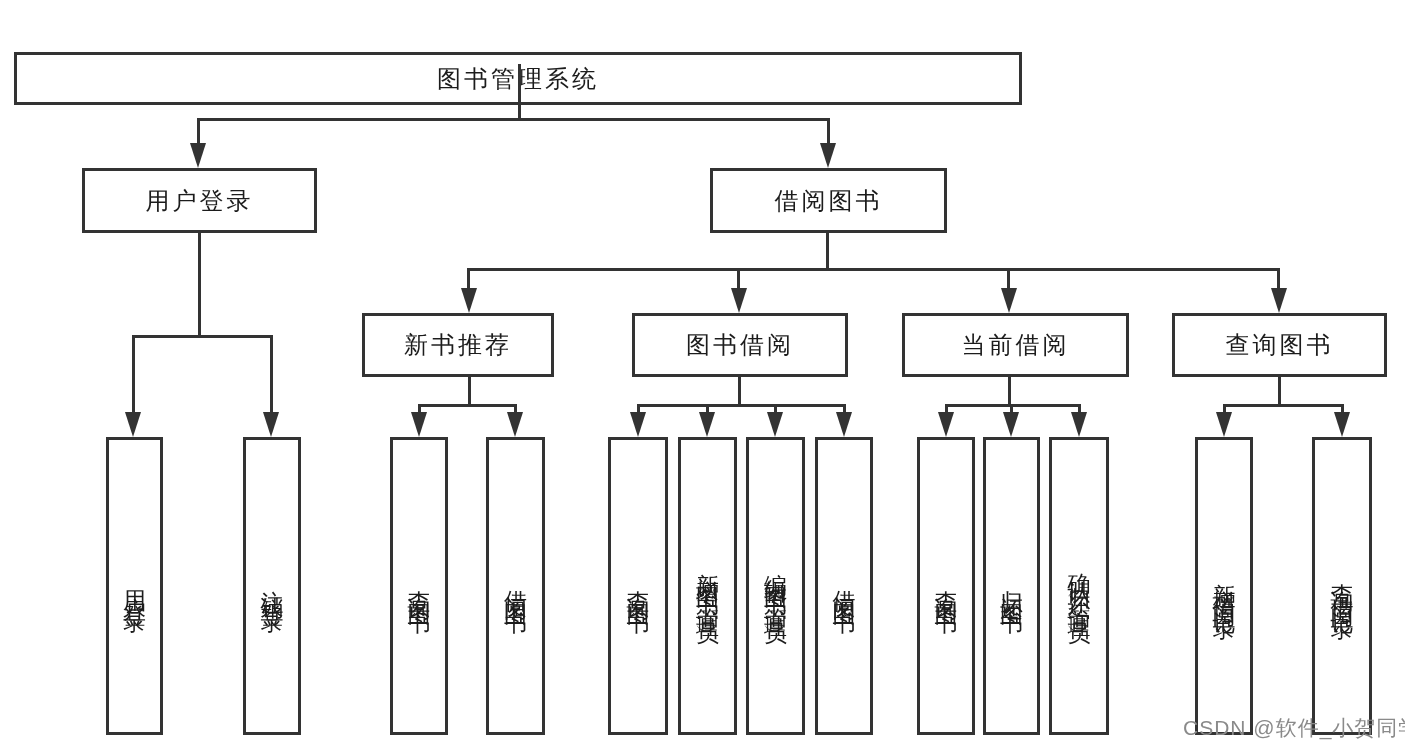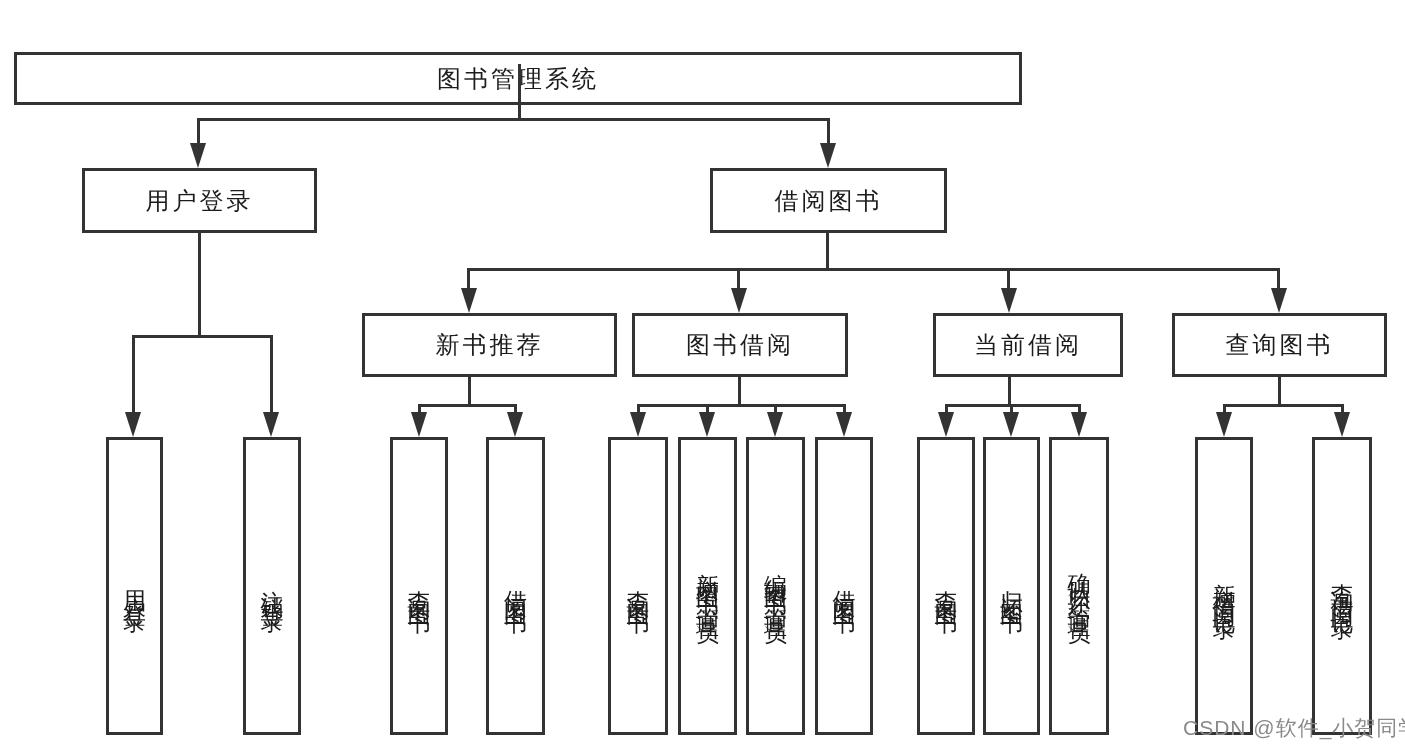--- a/index.html
+++ b/index.html
@@ -69,27 +69,27 @@
   <div class="hl" style="left:467px;top:268px;width:813px;"></div>
   <div class="vl" style="left:467px;top:268px;height:22px;"></div>
   <div class="vl" style="left:737px;top:268px;height:22px;"></div>
   <div class="vl" style="left:1007px;top:268px;height:22px;"></div>
   <div class="vl" style="left:1277px;top:268px;height:22px;"></div>
   <div class="arrow" style="left:461px;top:288px;"></div>
   <div class="arrow" style="left:731px;top:288px;"></div>
   <div class="arrow" style="left:1001px;top:288px;"></div>
   <div class="arrow" style="left:1271px;top:288px;"></div>
 
-  <div class="box hbox" style="left:362px;top:313px;width:255px;height:64px;">
+  <div class="box hbox" style="left:362px;top:313px;width:192px;height:64px;">
     <span>新书推荐</span>
   </div>
   <div class="box hbox" style="left:632px;top:313px;width:216px;height:64px;justify-content:center;">
     <span>图书借阅</span>
   </div>
-  <div class="box hbox" style="left:902px;top:313px;width:190px;height:64px;margin-left:31px;">
+  <div class="box hbox" style="left:902px;top:313px;width:227px;height:64px;">
     <span>当前借阅</span>
   </div>
   <div class="box hbox" style="left:1172px;top:313px;width:215px;height:64px;">
     <span>查询图书</span>
   </div>
 
   <div class="vl" style="left:468px;top:377px;height:27px;"></div>
   <div class="hl" style="left:418px;top:404px;width:99px;"></div>
   <div class="vl" style="left:418px;top:404px;height:11px;"></div>
   <div class="vl" style="left:514px;top:404px;height:11px;"></div>

